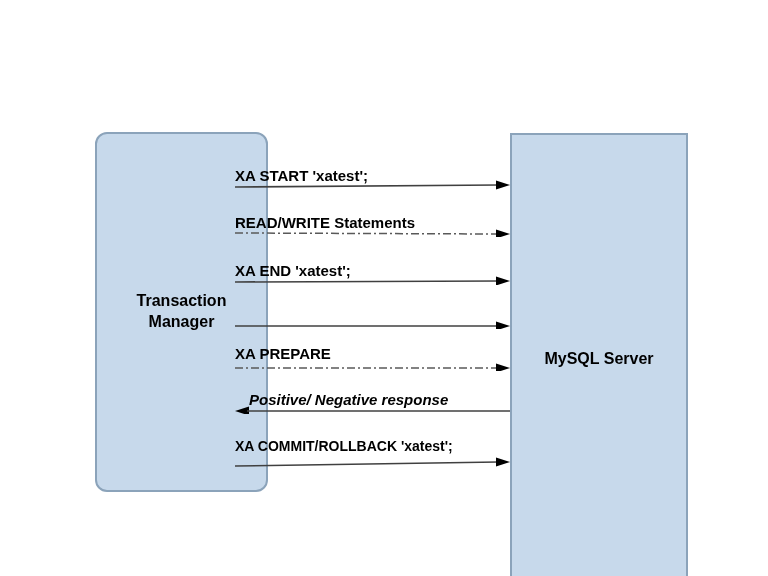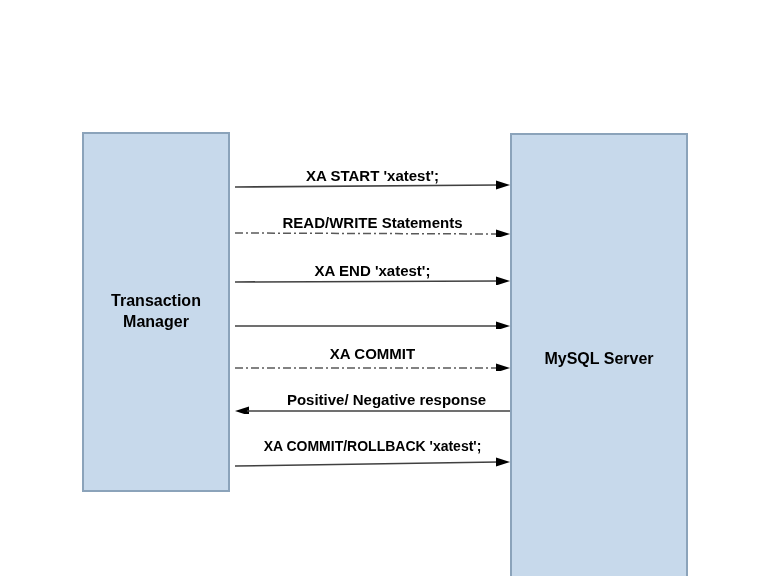--- a/index.html
+++ b/index.html
@@ -18,51 +18,50 @@
     display: flex;
     align-items: center;
     justify-content: center;
     text-align: center;
     font-weight: bold;
     font-size: 16px;
     line-height: 1.3;
     color: #000000;
     box-sizing: border-box;
   }
-  .actor-left  { left: 82px;  top: 132px; width: 148px; height: 360px; }
+  .actor-left  { left: 95px;  top: 132px; width: 173px; height: 360px; border-radius: 12px; }
   .actor-right { left: 510px; top: 133px; width: 178px; height: 452px; }
   .actor-label { max-width: 120px; }
 
   .msg {
     position: absolute;
     left: 235px;
     width: 275px;
     height: 36px;
   }
   .msg svg { position: absolute; left: 0; top: 0; display: block; }
   .msg-label {
     position: absolute;
     left: 0; right: 0;
     bottom: 6px;
-    text-align: center;
     font-weight: bold;
     font-size: 15px;
     color: #000000;
     white-space: nowrap;
   }
   .msg-1 { top: 154px; }
   .msg-2 { top: 201px; text-decoration: underline; }
   .msg-3 { top: 249px; }
   .msg-4 { top: 293px; }
   .msg-5 { top: 335px; }
   .msg-6 { top: 378px; }
   .msg-7 { top: 431px; }
 
   .msg-5 .msg-label { bottom: 9px; }
-  .msg-6 .msg-label { transform: translateX(14px); }
+  .msg-6 .msg-label { transform: translateX(14px); font-style: italic; }
   .msg-7 .msg-label { font-size: 14px; bottom: 13px; }
 
   .stroke { stroke: #404040; stroke-width: 1.6; fill: none; }
   .stroke-dashed { stroke: #595959; stroke-width: 1.5; fill: none; stroke-dasharray: 8 3 2 3; }
   .head { fill: #000000; stroke: none; }
 </style>
 </head>
 <body>
 
 <div class="canvas">
@@ -100,21 +99,21 @@
   </div>
 
   <div class="msg msg-4">
     <svg width="275" height="36">
       <line class="stroke" x1="0" y1="33" x2="263" y2="33"></line>
       <polygon class="head" points="261,28.5 275,33 261,37.5"></polygon>
     </svg>
   </div>
 
   <div class="msg msg-5">
-    <div class="msg-label">XA COMMIT</div>
+    <div class="msg-label">XA PREPARE</div>
     <svg width="275" height="36">
       <line class="stroke-dashed" x1="0" y1="33" x2="263" y2="33"></line>
       <polygon class="head" points="261,28.5 275,33 261,37.5"></polygon>
     </svg>
   </div>
 
   <div class="msg msg-6">
     <div class="msg-label">Positive/ Negative response</div>
     <svg width="275" height="36">
       <polygon class="head" points="14,28.5 0,33 14,37.5"></polygon>

